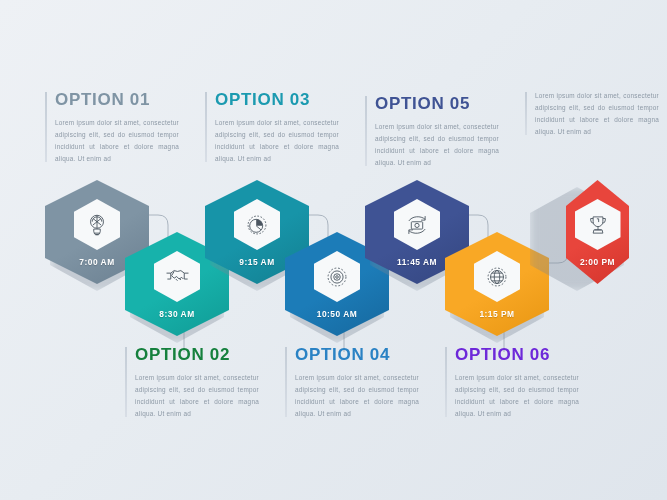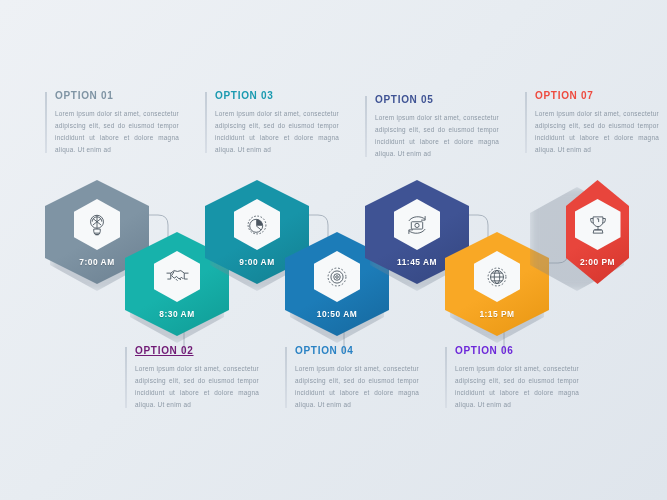--- a/index.html
+++ b/index.html
@@ -11,21 +11,21 @@
   }
   .canvas{position:absolute;inset:0;}
 
   
   .txt{position:absolute;width:124px;padding-left:10px;box-sizing:content-box;}
   .txt:before{
     content:"";position:absolute;left:0;top:2px;bottom:2px;width:2px;
     background:linear-gradient(180deg,#c3ccd6,#d8dee6);
   }
   .txt h3{
-    margin:0 0 7px 0;font-size:10px;font-weight:bold;letter-spacing:.7px;
+    margin:0 0 7px 0;font-size:17px;font-weight:bold;letter-spacing:.7px;
   }
   .txt p{
     margin:0;font-size:6.4px;line-height:1.85;color:#8d99a6;
     text-align:justify;letter-spacing:.25px;
   }
 
   
   .hexwrap{position:absolute;width:104px;height:104px;}
   .hex{
     position:absolute;inset:0;
@@ -80,26 +80,25 @@
   </div>
   <div class="txt" style="left:205px;top:90px;">
     <h3 style="color: rgb(27, 154, 176);">OPTION 03</h3>
     <p>Lorem ipsum dolor sit amet, consectetur adipiscing elit, sed do eiusmod tempor incididunt ut labore et dolore magna aliqua. Ut enim ad</p>
   </div>
   <div class="txt" style="left:365px;top:94px;">
     <h3 style="color: rgb(63, 83, 148);">OPTION 05</h3>
     <p>Lorem ipsum dolor sit amet, consectetur adipiscing elit, sed do eiusmod tempor incididunt ut labore et dolore magna aliqua. Ut enim ad</p>
   </div>
   <div class="txt" style="left:525px;top:90px;">
-    <h3 style="color: rgb(238, 75, 63);">OPTION 07</h3>
     <p>Lorem ipsum dolor sit amet, consectetur adipiscing elit, sed do eiusmod tempor incididunt ut labore et dolore magna aliqua. Ut enim ad</p>
   </div>
 
   <div class="txt" style="left:125px;top:345px;">
-    <h3 style="color: #701a75; text-decoration: underline;">OPTION 02</h3>
+    <h3 style="color: #15803d;">OPTION 02</h3>
     <p>Lorem ipsum dolor sit amet, consectetur adipiscing elit, sed do eiusmod tempor incididunt ut labore et dolore magna aliqua. Ut enim ad</p>
   </div>
   <div class="txt" style="left:285px;top:345px;">
     <h3 style="color: rgb(42, 130, 196);">OPTION 04</h3>
     <p>Lorem ipsum dolor sit amet, consectetur adipiscing elit, sed do eiusmod tempor incididunt ut labore et dolore magna aliqua. Ut enim ad</p>
   </div>
   <div class="txt" style="left:445px;top:345px;">
     <h3 style="color: #6d28d9;">OPTION 06</h3>
     <p>Lorem ipsum dolor sit amet, consectetur adipiscing elit, sed do eiusmod tempor incididunt ut labore et dolore magna aliqua. Ut enim ad</p>
   </div>
@@ -141,21 +140,21 @@
     <div class="hexshadow"></div>
     <div class="hex" style="background: linear-gradient(150deg, rgb(23, 148, 168) 0%, rgb(23, 148, 168) 52%, rgb(19, 127, 145) 100%);">
       <div class="ico">
         <svg width="26" height="26" viewBox="0 0 32 32" fill="none" stroke="#4a5560" stroke-width="1.1">
           <circle cx="16" cy="16" r="11" stroke-dasharray="2 2"></circle>
           <circle cx="15" cy="17" r="8"></circle>
           <path d="M15 17V9a8 8 0 0 1 8 8z" fill="#4a5560" stroke="none"></path>
           <path d="M15 17l6 5"></path>
         </svg>
       </div>
-      <div class="tm">9:00 AM</div>
+      <div class="tm">9:15 AM</div>
     </div>
   </div>
 
   <div class="hexwrap" style="left:285px;top:232px;">
     <div class="hexshadow"></div>
     <div class="hex" style="background: linear-gradient(150deg, rgb(28, 124, 184) 0%, rgb(28, 124, 184) 52%, rgb(22, 104, 158) 100%);">
       <div class="ico">
         <svg width="26" height="26" viewBox="0 0 32 32" fill="none" stroke="#4a5560" stroke-width="1.1">
           <circle cx="16" cy="16" r="11" stroke-dasharray="2.2 2.2"></circle>
           <circle cx="16" cy="16" r="7.5"></circle>

